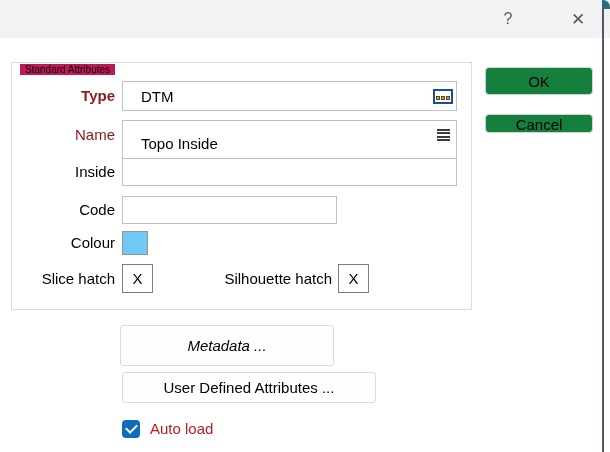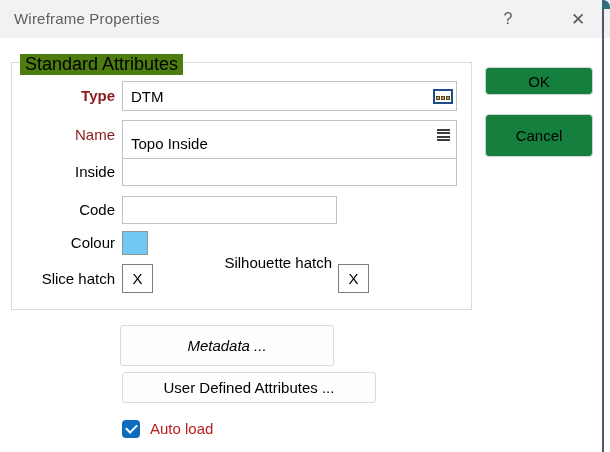--- a/index.html
+++ b/index.html
@@ -28,34 +28,34 @@
   .tb-btn.close{left:558px;font-size:17px;font-weight:300;}
   
   .edge-line{position:absolute;left:602px;top:0;width:2px;height:452px;background:#54546a;}
   .teal-corner{position:absolute;left:602px;top:0;width:8px;height:9px;background:#2c6e79;border-top-right-radius:7px;z-index:3;}
   
   .groupbox{
     position:absolute;left:11px;top:62px;width:461px;height:248px;
     border:1px solid #dcdcdc;box-sizing:border-box;background:transparent;
   }
   .group-legend{
-    position:absolute;left:20px;top:54px;padding:0 5px;background:#4d7c0f;
-    font-size:18px;color:#000000;z-index:2;
+    position:absolute;left:20px;top:64px;padding:0 5px;background:#be185d;
+    font-size:10px;color:#000000;z-index:2;
   }
   
   .row-label{
     position:absolute;left:0;width:115px;text-align:right;
     font-size:15px;color:#000000;
   }
   .row-label.req{color:#8b1a1a;}
   .txt{
     position:absolute;box-sizing:border-box;
     border:1px solid #c0c0c0;background:#ffffff;
     font-family:inherit;font-size:15px;color:#000000;
-    padding:0 26px 0 8px;outline:none;
+    padding:0 26px 0 18px;outline:none;
   }
   .txt.plain{padding-right:8px;}
   
   .field-btn{
     position:absolute;background:transparent;border:none;padding:0;cursor:pointer;
     display:flex;align-items:center;justify-content:center;
   }
   .browse-icon{
     width:20px;height:15px;box-sizing:border-box;
     border:2px solid #1d4e89;background:#ffffff;
@@ -102,21 +102,20 @@
   .check-label{
     position:absolute;left:150px;top:419px;font-size:15px;color:#b91c1c;line-height:20px;
   }
 </style>
 </head>
 <body>
 
 <div>
 
   <div class="titlebar">
-    <span class="title">Wireframe Properties</span>
     <button class="tb-btn help">
       <span>?</span>
     </button>
     <button class="tb-btn close">
       <span>✕</span>
     </button>
   </div>
 
   <div class="edge-line"></div>
   <div class="teal-corner"></div>
@@ -149,25 +148,25 @@
   <input class="txt plain" style="left: 122px; top: 158px; width: 335px; height: 28px;" value="">
 
   <div class="row-label" style="top:196px;height:28px;line-height:28px;">Code</div>
   <input class="txt plain" style="left: 122px; top: 196px; width: 215px; height: 28px;" value="">
 
   <div class="row-label" style="top:231px;height:24px;line-height:24px;">Colour</div>
   <div class="swatch" style="background: rgb(112, 200, 245);"></div>
 
   <div class="row-label" style="top:264px;height:29px;line-height:29px;text-align:right;">Slice hatch</div>
   <div class="hatch-box" style="left:122px;top:264px;">X</div>
-  <div class="hatch-label2" style="top:248px;height:29px;line-height:29px;">Silhouette hatch</div>
+  <div class="hatch-label2" style="top:264px;height:29px;line-height:29px;">Silhouette hatch</div>
   <div class="hatch-box" style="left:338px;top:264px;">X</div>
 
   <button class="pushbtn" style="left:485px;top:67px;width:108px;height:28px;">OK</button>
-  <button class="pushbtn" style="left:485px;top:114px;width:108px;height:43px;">Cancel</button>
+  <button class="pushbtn" style="left:485px;top:114px;width:108px;height:19px;">Cancel</button>
 
   <button class="pushbtn flat" style="left:120px;top:325px;width:214px;height:41px;font-style:italic;">Metadata ...</button>
   <button class="pushbtn flat" style="left:122px;top:372px;width:254px;height:31px;">User Defined Attributes ...</button>
 
   <div class="checkbox">
     <span class="check"></span>
   </div>
   <span class="check-label">Auto load</span>
 
 </div>

